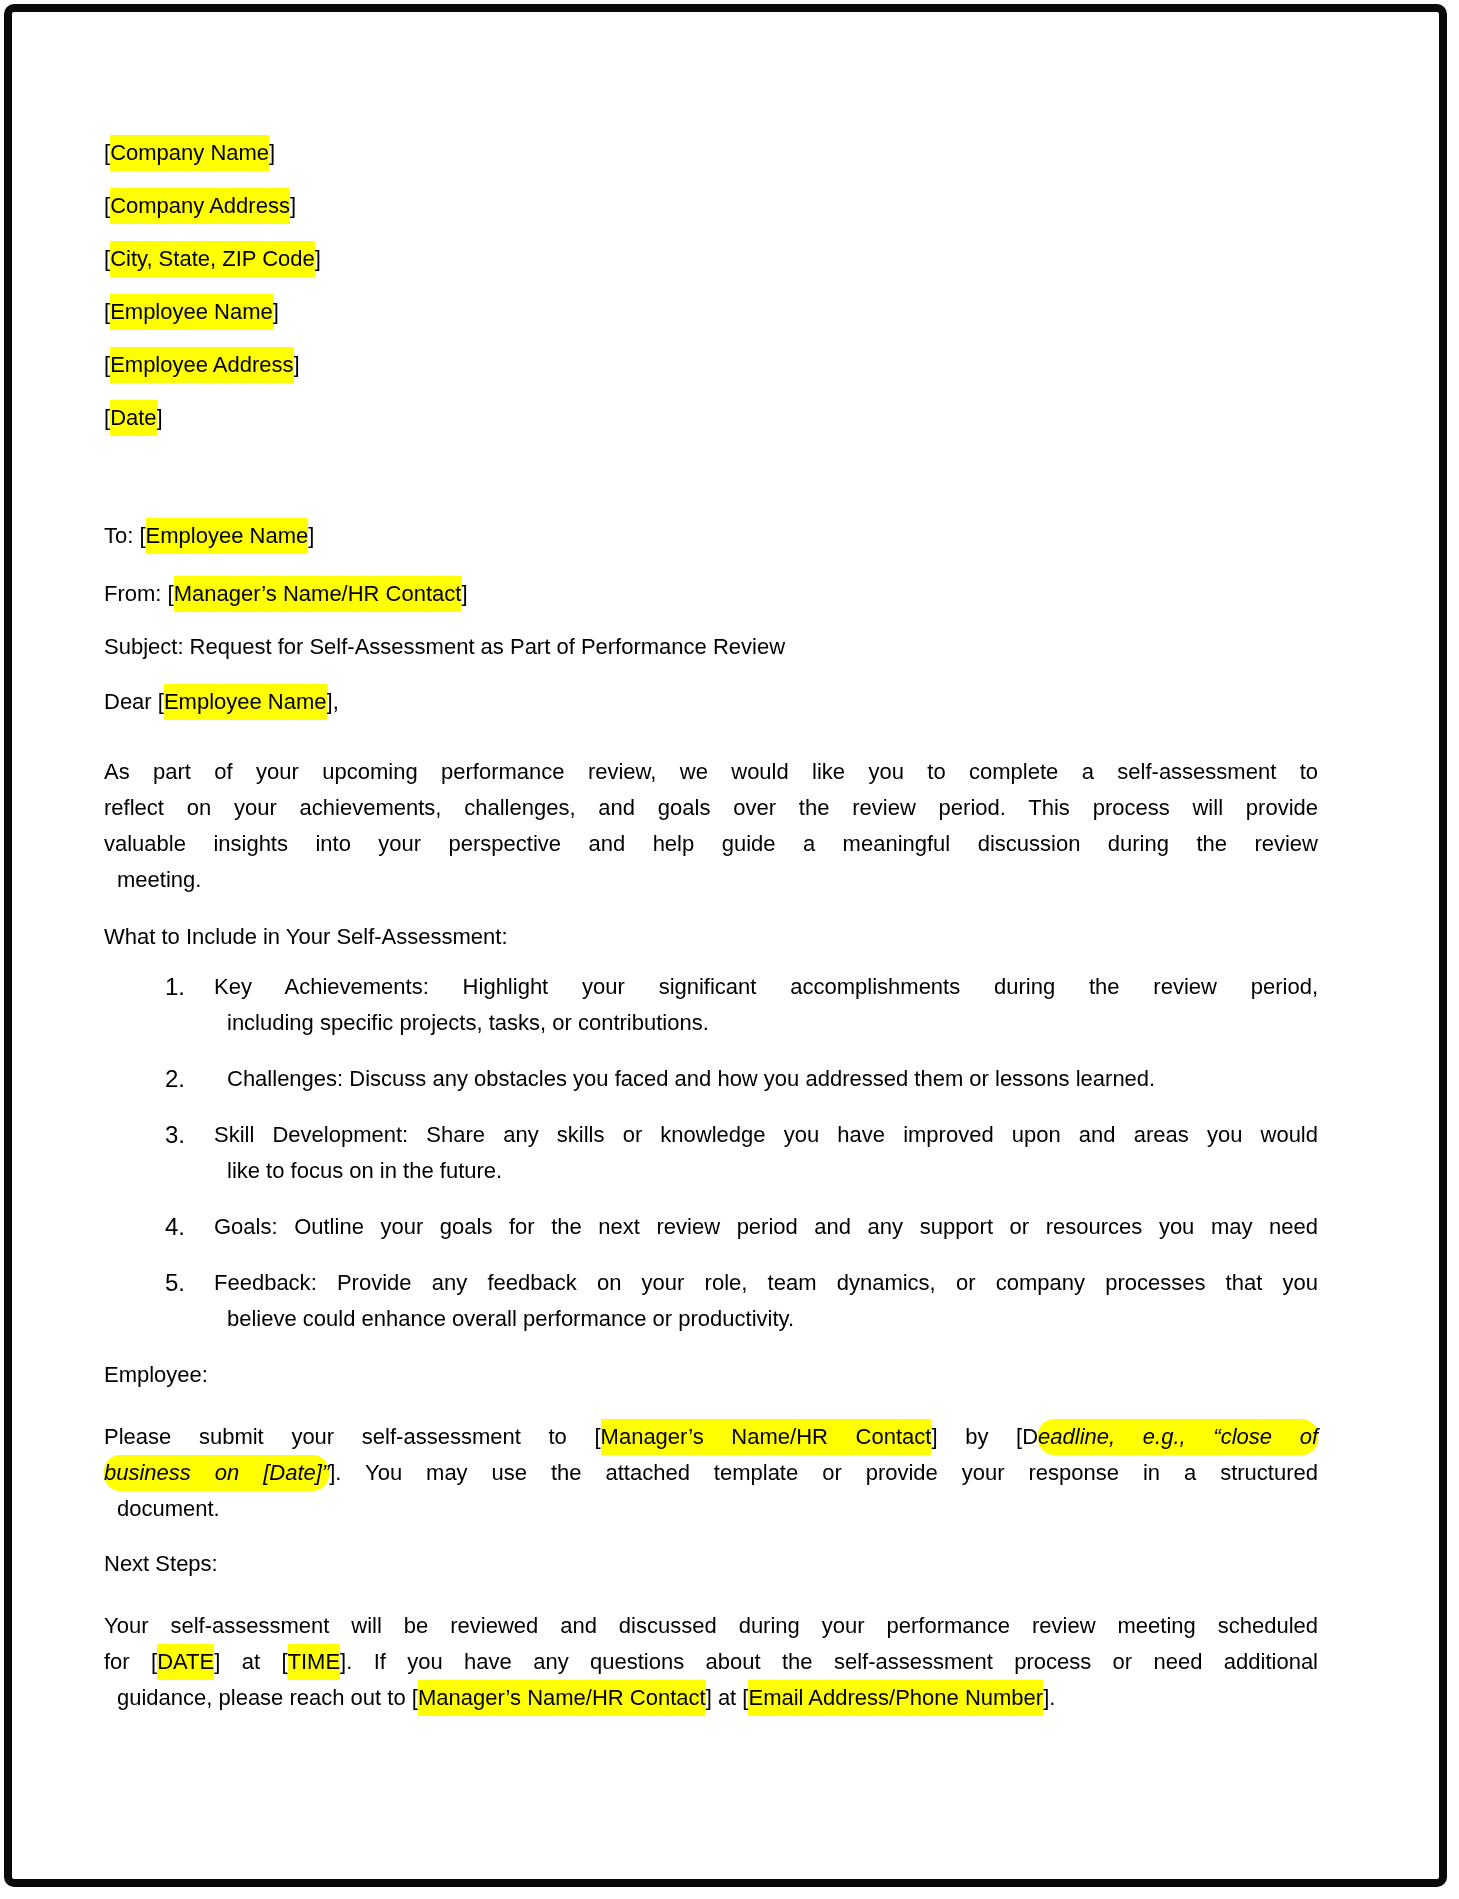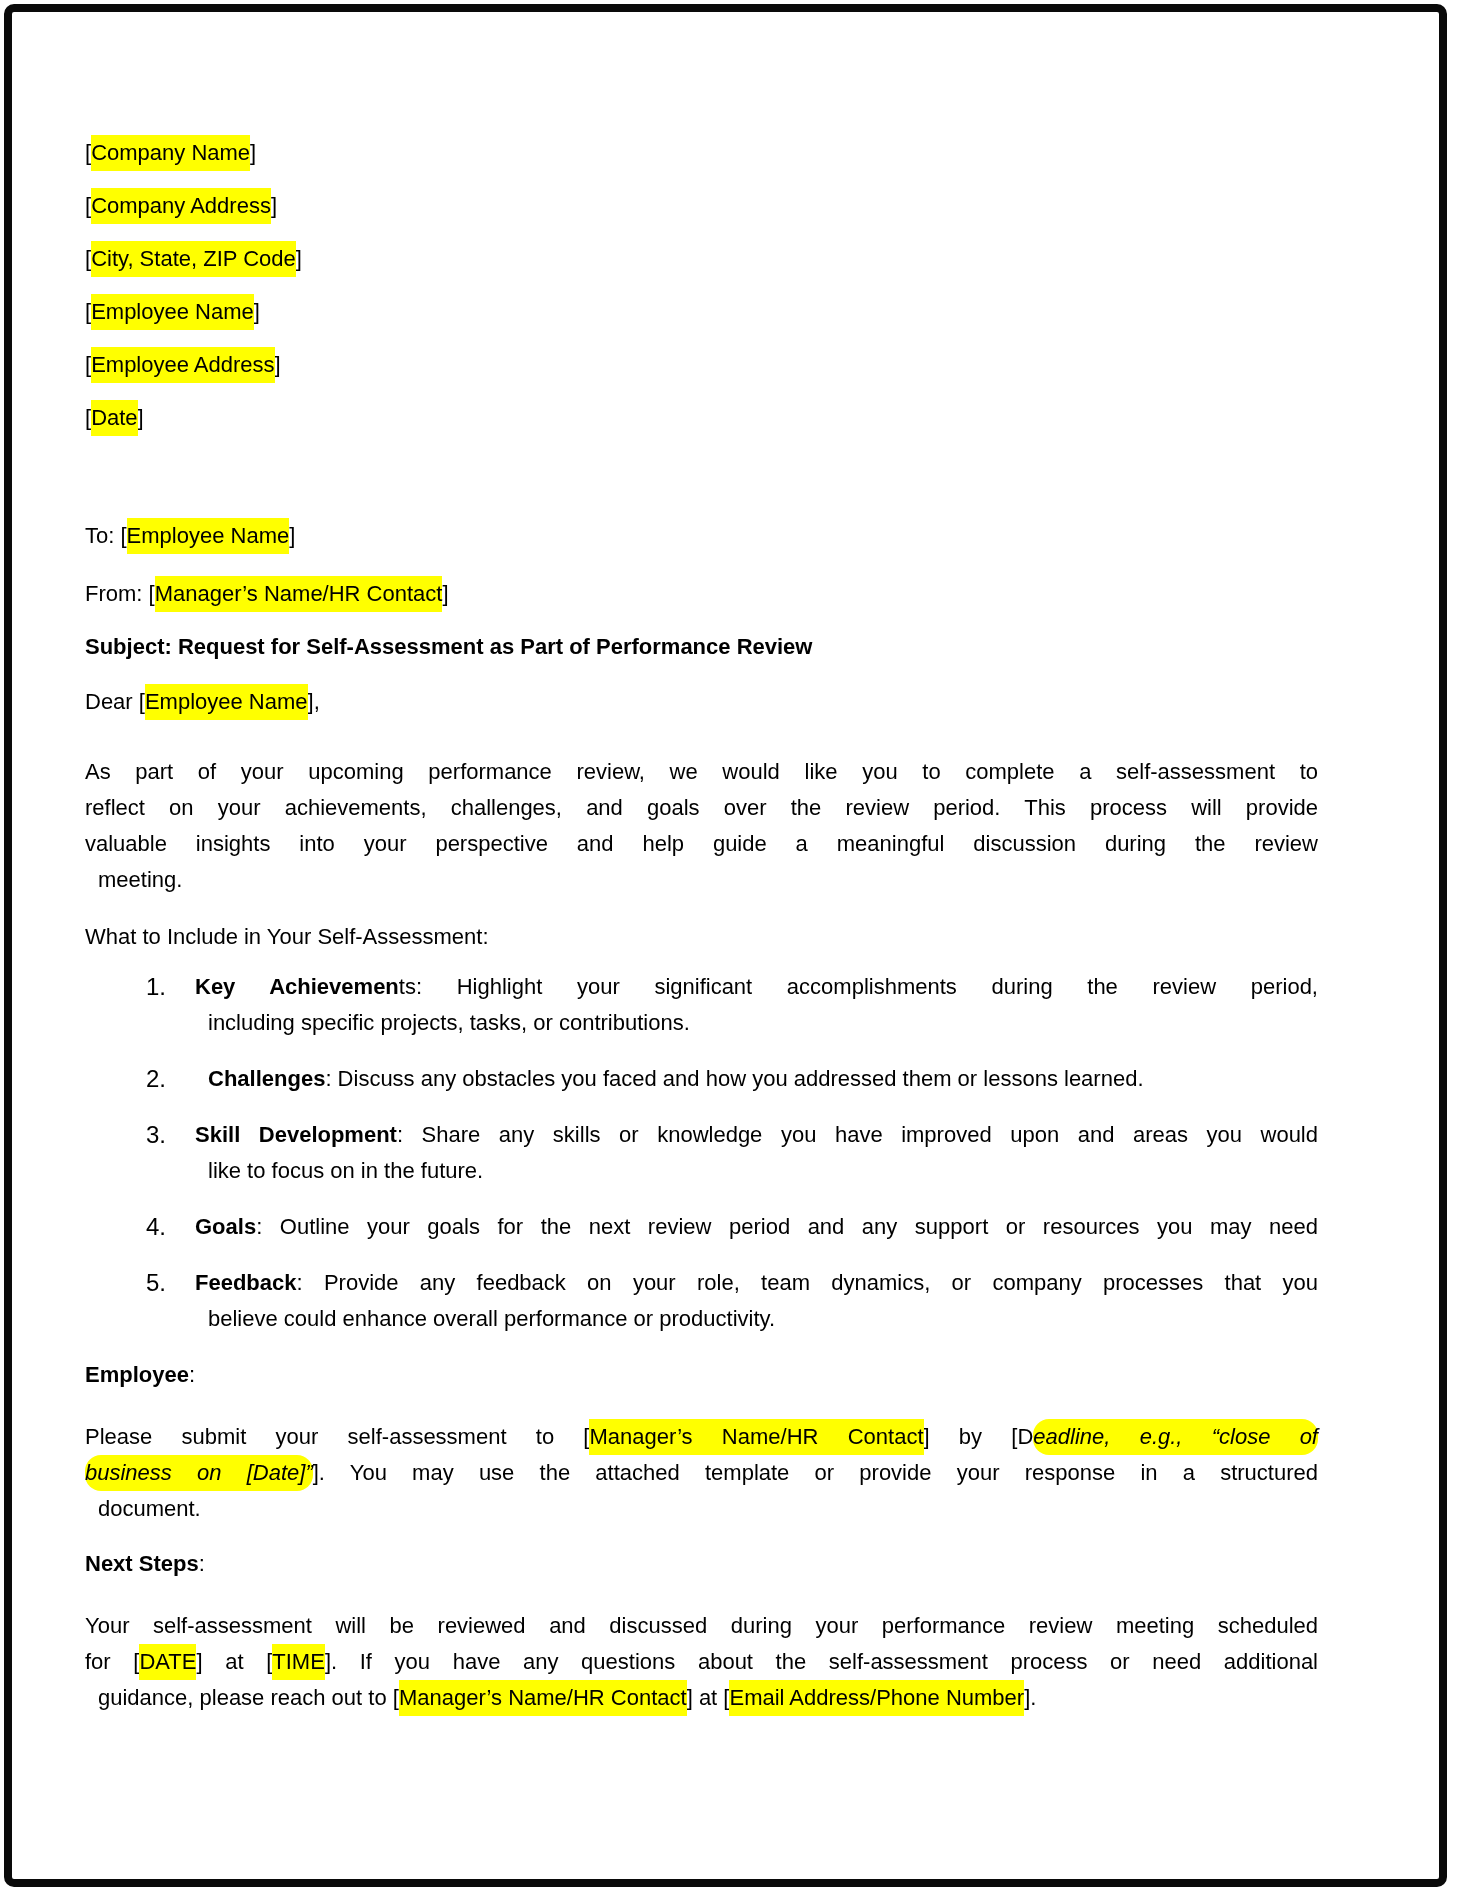--- a/index.html
+++ b/index.html
@@ -19,25 +19,25 @@
     left: 4px;
     top: 4px;
     width: 1443px;
     height: 1883px;
     border: 8px solid #0a0a0a;
     border-radius: 10px;
     box-sizing: border-box;
     background: transparent;
   }
   .content {
-    padding: 123px 121px 0 73px;
+    padding: 123px 121px 0 92px;
     font-size: 22px;
     line-height: 36px;
   }
-  .b  { font-weight: bold; }
+  .b  { font-weight: normal; }
   .it { font-style: italic; border-radius: 16px; }
 
   
   .jl { text-align: justify; text-align-last: justify; }
   .ll { text-align: left; margin-left: 13px; }
 
   
   .hl {
     background: var(--hl, #FFFF00);
     padding: 5px 0 6px;

